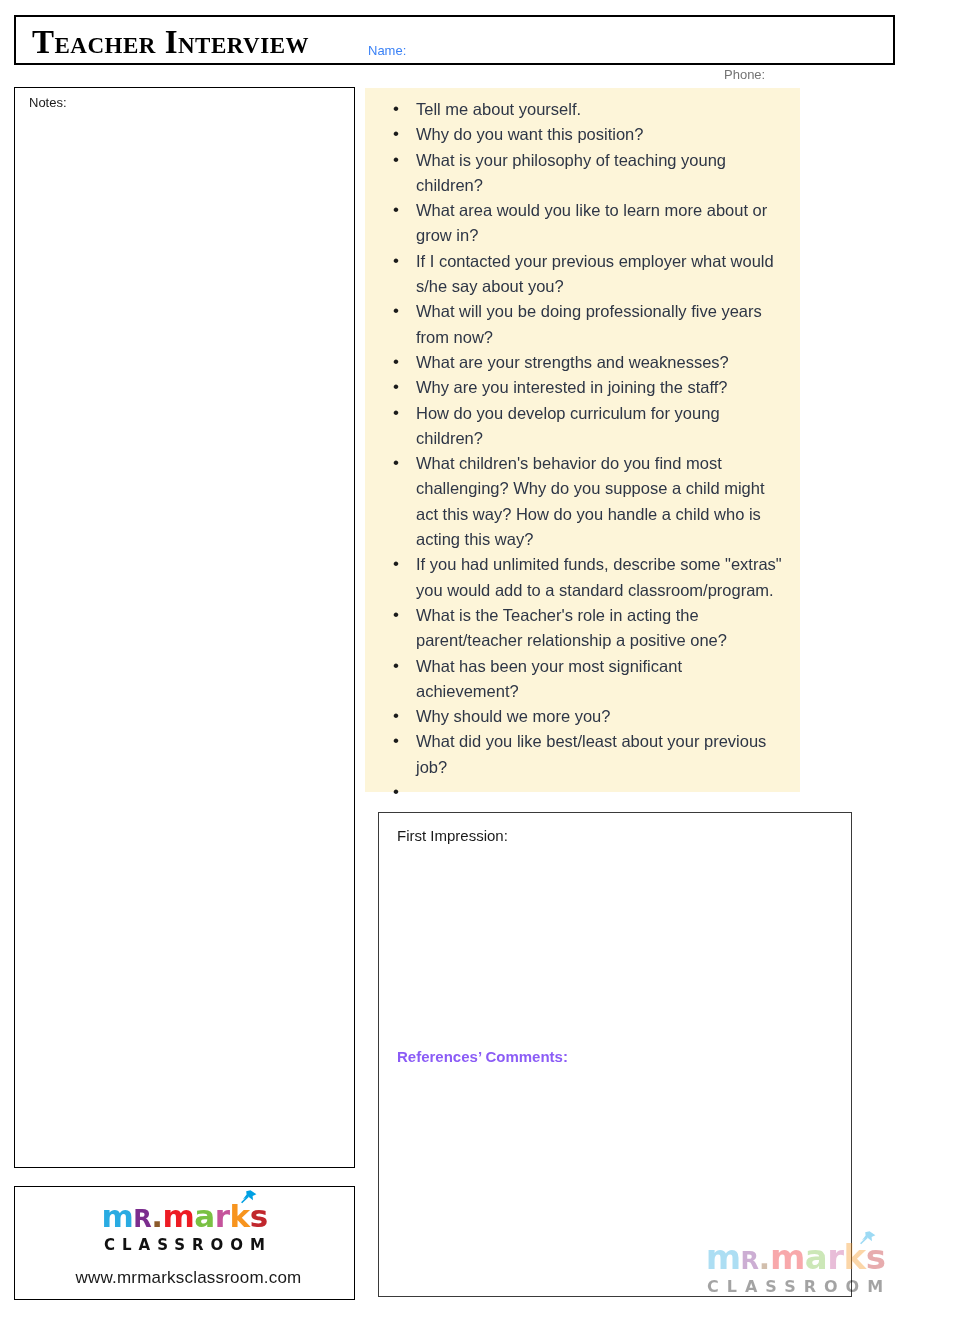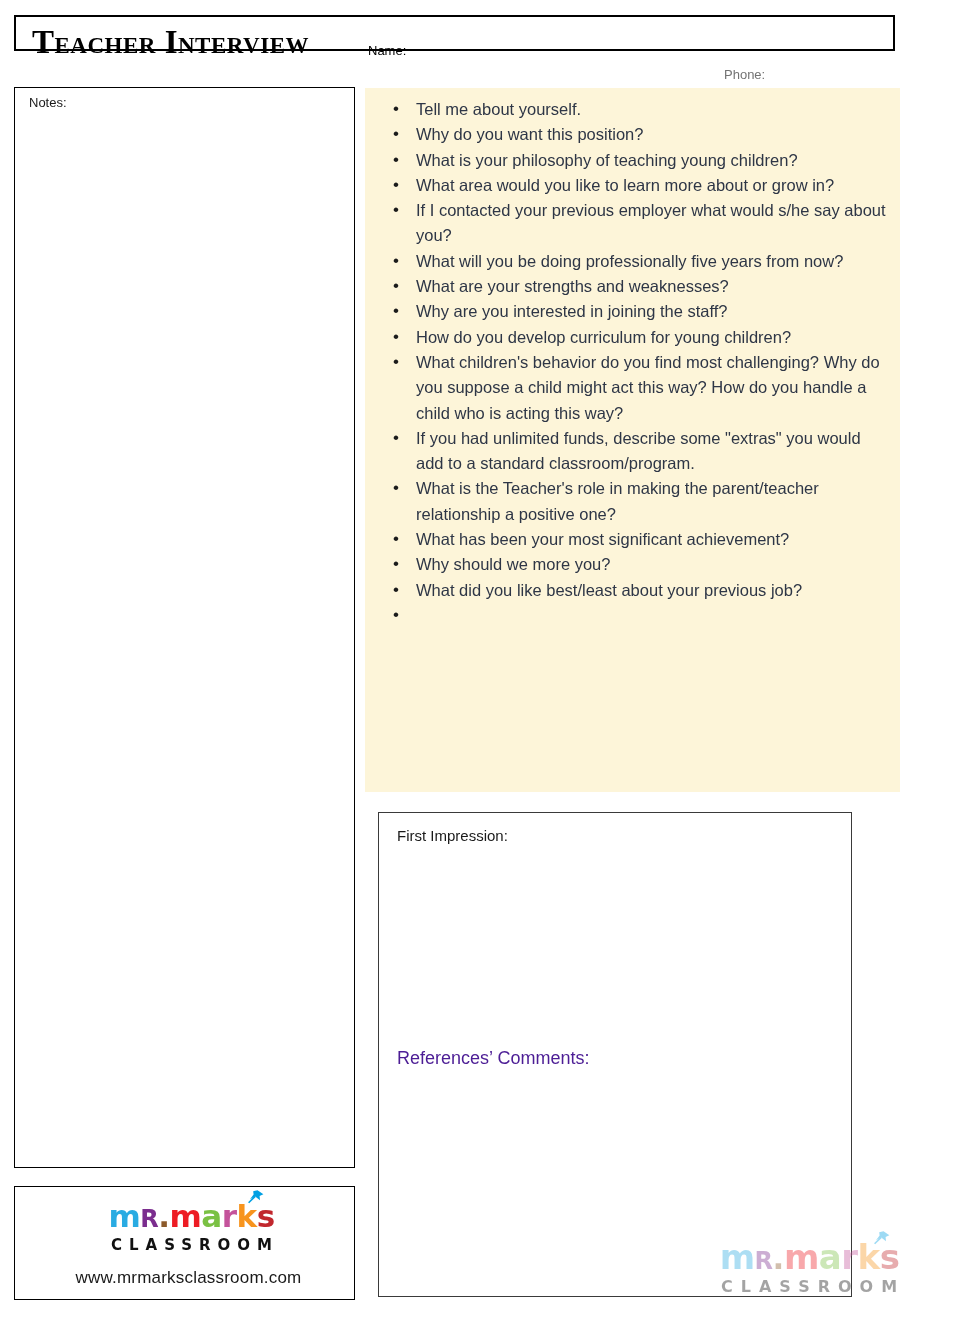--- a/index.html
+++ b/index.html
@@ -14,21 +14,21 @@
     font-family: "Liberation Sans", sans-serif;
     overflow: hidden;
   }
 
   
   .header-box {
     position: absolute;
     left: 14px;
     top: 15px;
     width: 881px;
-    height: 36px;
+    height: 50px;
     border: 2px solid #000000;
     box-sizing: border-box;
     background: #ffffff;
   }
   .header-title {
     position: absolute;
     left: 16px;
     top: 6px;
     font-family: "Liberation Serif", serif;
     font-size: 33px;
@@ -37,21 +37,21 @@
     letter-spacing: 0.5px;
     color: #000000;
     white-space: nowrap;
     line-height: 38px;
   }
   .header-name-label {
     position: absolute;
     left: 352px;
     top: 26px;
     font-size: 13px;
-    color: #000000;
+    color: #3b82f6;
     white-space: nowrap;
   }
   .header-phone-label {
     position: absolute;
     left: 708px;
     top: 26px;
     font-size: 13px;
     color: #737373;
     white-space: nowrap;
     margin-top: 24px;
@@ -98,21 +98,20 @@
     letter-spacing: 0.2px;
     margin-left: 8px;
   }
 
   
   .logo-lockup {
     position: relative;
     display: inline-block;
     text-align: center;
     line-height: 1;
-    margin-left: 14px;
   }
   .logo-word {
     font-family: "DejaVu Sans", sans-serif;
     font-weight: bold;
     font-size: 31px;
     letter-spacing: -0.5px;
     line-height: 34px;
     white-space: nowrap;
   }
   .logo-word .lw { display: inline-block; }
@@ -134,21 +133,21 @@
     top: -10px;
     width: 20px;
     height: 20px;
   }
 
   
   .questions-panel {
     position: absolute;
     left: 365px;
     top: 88px;
-    width: 535px;
+    width: 435px;
     height: 704px;
     background: #fdf5d9;
   }
   .q-list {
     margin: 0;
     padding: 9px 14px 0 24px;
     list-style: none;
   }
   .q-item {
     position: relative;
@@ -182,22 +181,23 @@
     position: absolute;
     left: 18px;
     top: 14px;
     font-size: 15px;
     color: #1a1a1a;
   }
   .references-label {
     position: absolute;
     left: 18px;
     top: 235px;
-    font-size: 18px;
-    color: #4c1d95;
+    font-size: 15px;
+    color: #8b5cf6;
+    font-weight: bold;
   }
 
   
   .watermark {
     position: absolute;
     left: 700px;
     top: 1240px;
     opacity: 0.38;
     pointer-events: none;
   }
@@ -235,21 +235,21 @@
       <li class="q-item">Why do you want this position?</li>
       <li class="q-item">What is your philosophy of teaching young children?</li>
       <li class="q-item">What area would you like to learn more about or grow in?</li>
       <li class="q-item">If I contacted your previous employer what would s/he say about you?</li>
       <li class="q-item">What will you be doing professionally five years from now?</li>
       <li class="q-item">What are your strengths and weaknesses?</li>
       <li class="q-item">Why are you interested in joining the staff?</li>
       <li class="q-item">How do you develop curriculum for young children?</li>
       <li class="q-item">What children's behavior do you find most challenging? Why do you suppose a child might act this way? How do you handle a child who is acting this way?</li>
       <li class="q-item">If you had unlimited funds, describe some "extras" you would add to a standard classroom/program.</li>
-      <li class="q-item">What is the Teacher's role in making the parent/teacher relationship a positive one?</li>
+      <li class="q-item">What is the Teacher's role in acting the parent/teacher relationship a positive one?</li>
       <li class="q-item">What has been your most significant achievement?</li>
       <li class="q-item">Why should we more you?</li>
       <li class="q-item">What did you like best/least about your previous job?</li>
       <li class="q-item"></li>
     </ul>
 </div>
 
 <div class="impression-box">
   <div class="impression-label">First Impression:</div>
   <div class="references-label">References’ Comments:</div>

